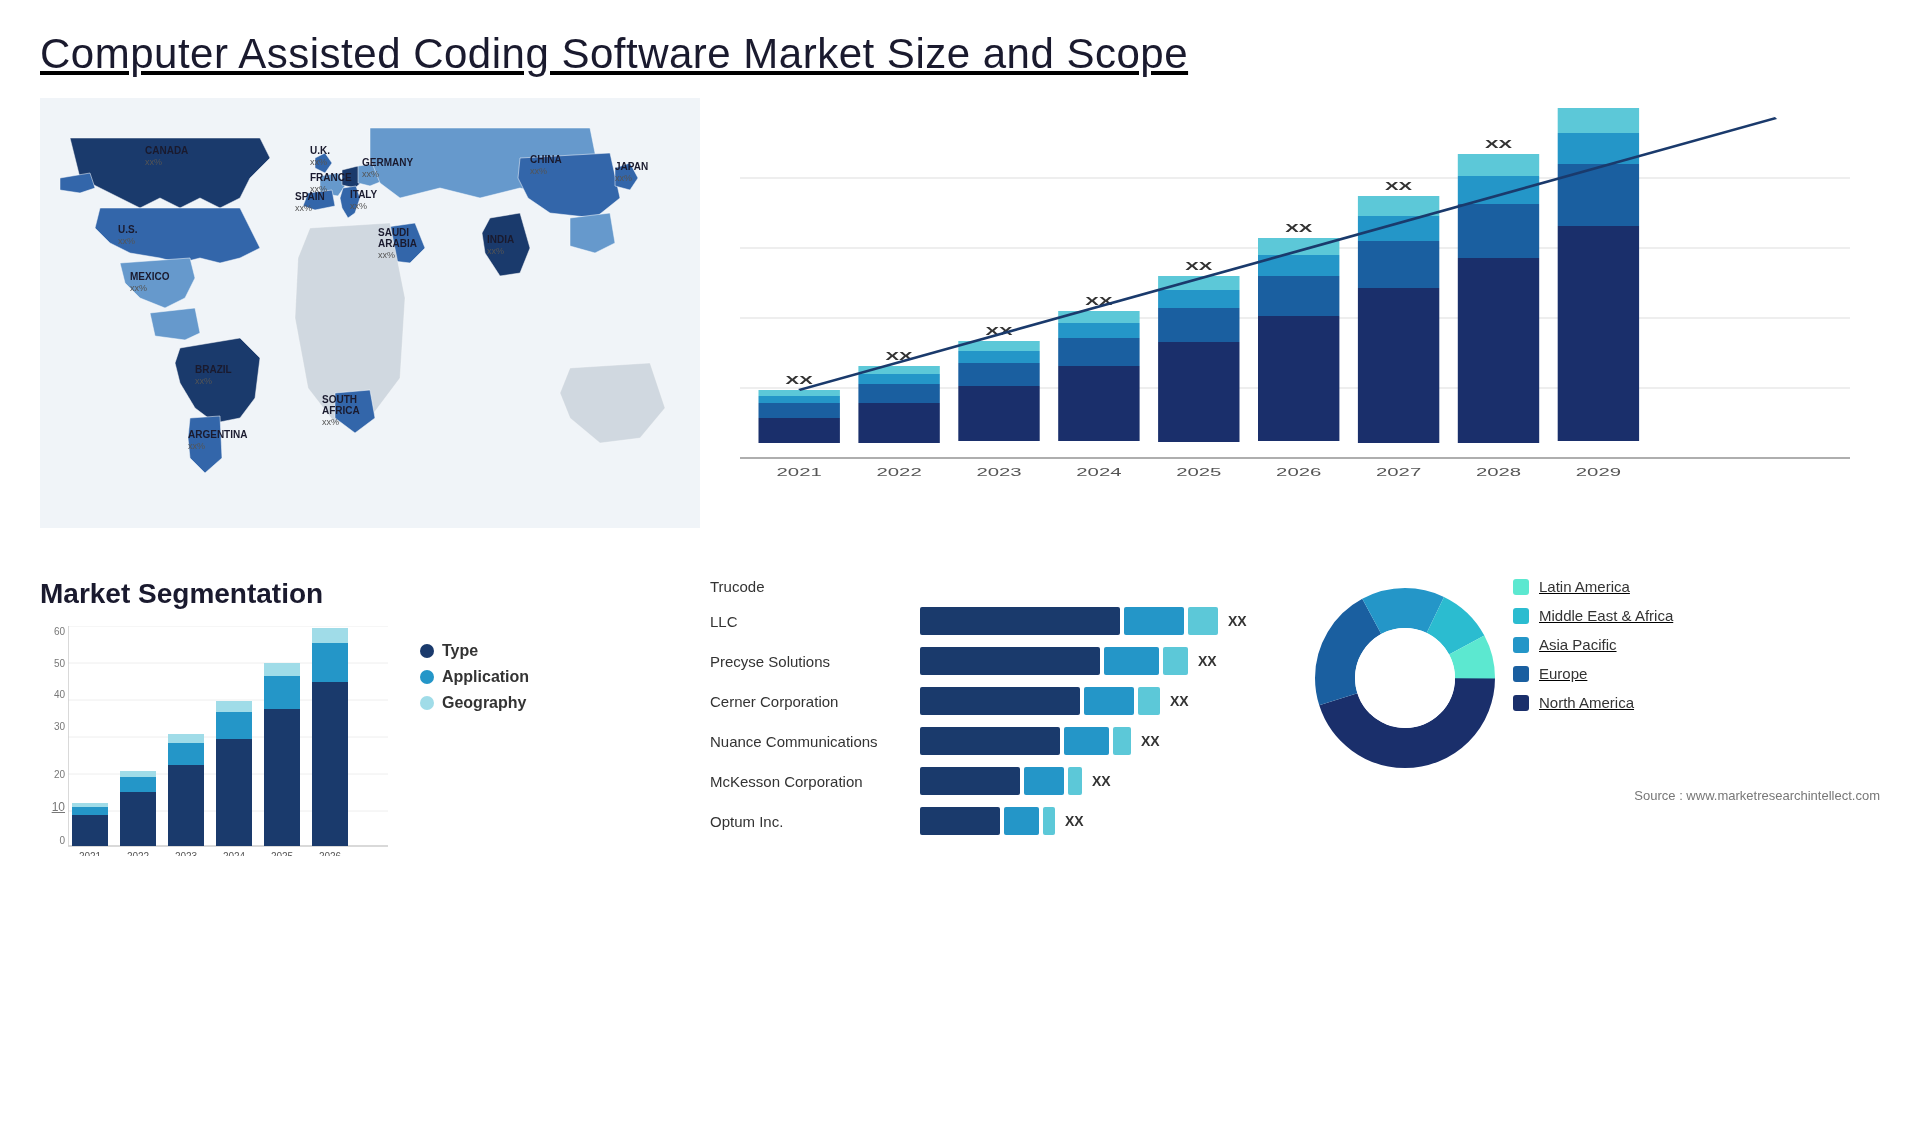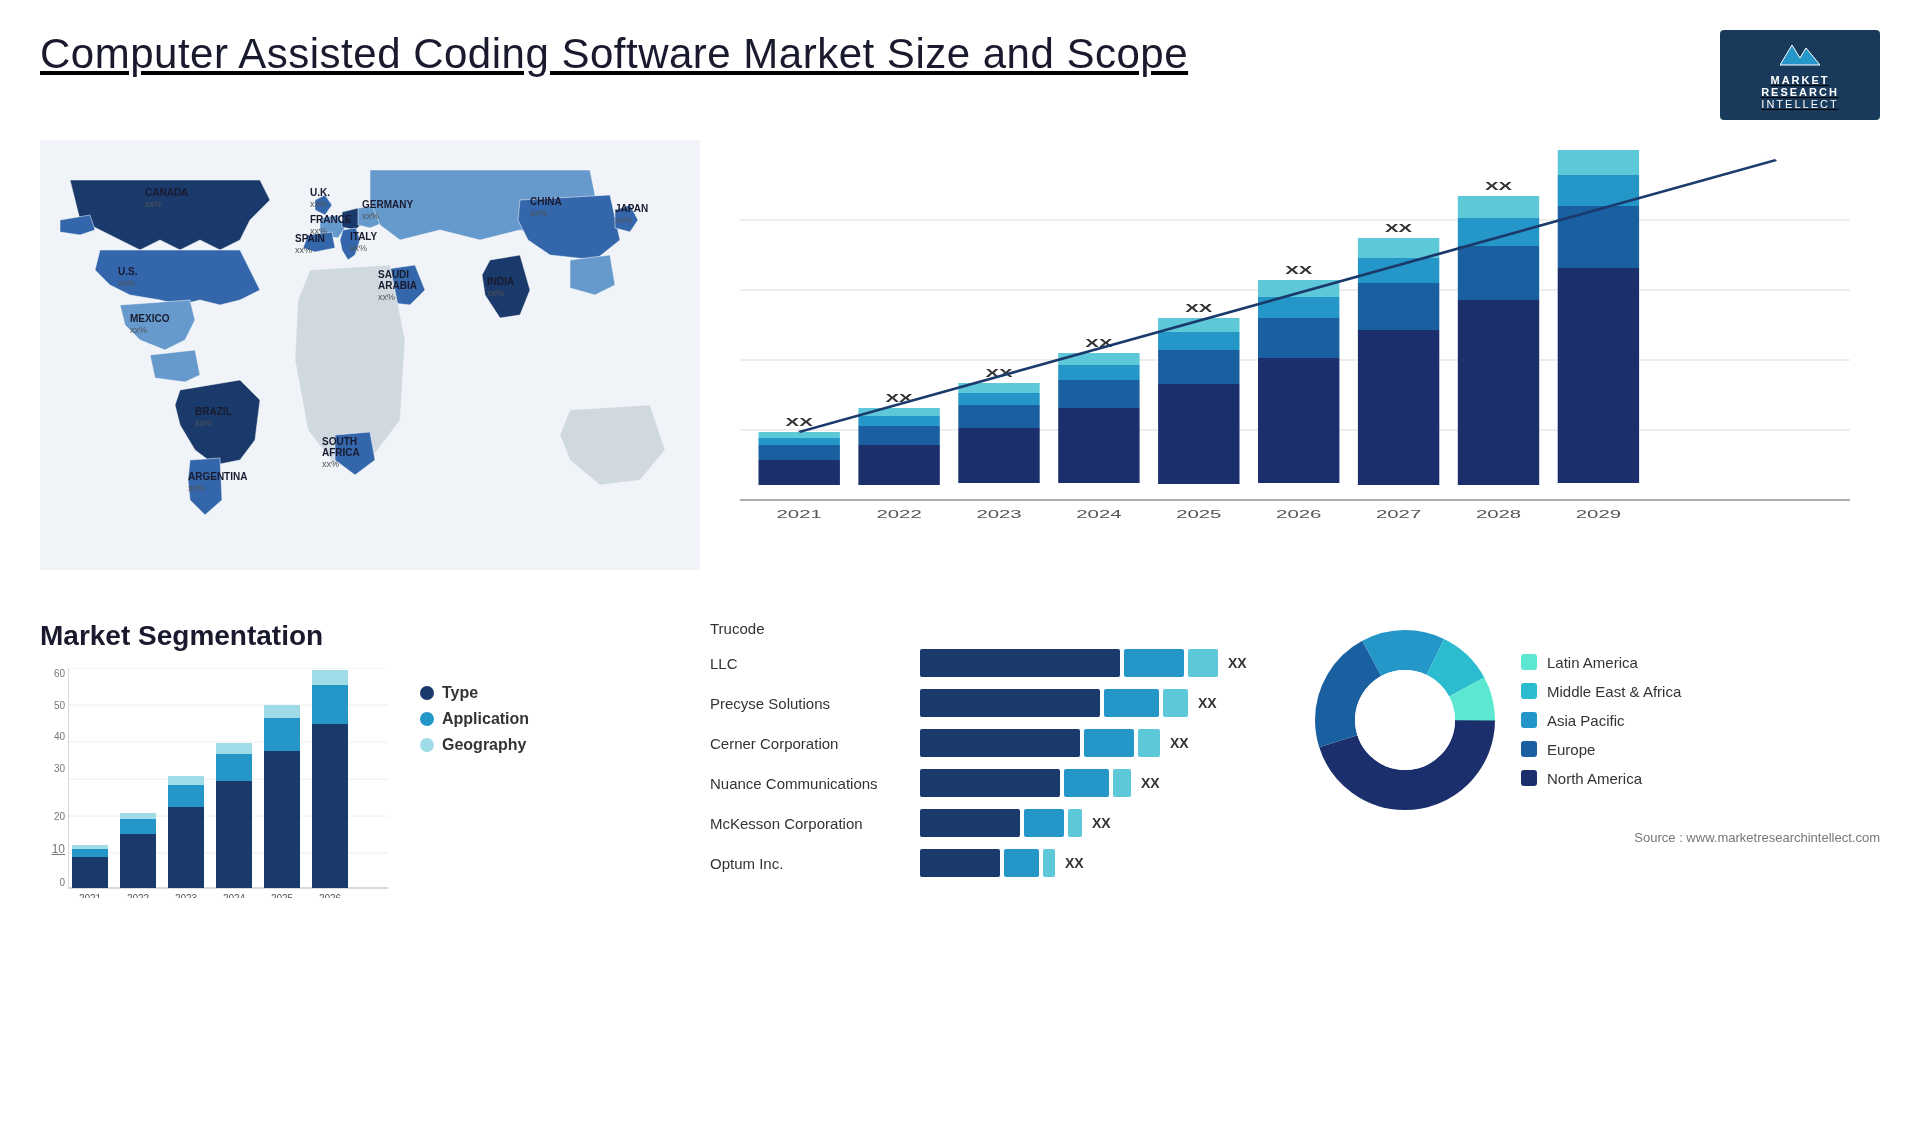--- a/index.html
+++ b/index.html
@@ -190,29 +190,20 @@
       fill: #555;
     }
   </style>
 </head>
 <body>
 
 <div class="page-container">
 
   <div class="header">
     <h1 class="page-title">Computer Assisted Coding Software Market Size and Scope</h1>
-    <div class="logo-container">
-      <svg class="logo-icon" viewBox="0 0 40 30">
-        <polygon points="0,25 12,5 20,18 26,8 40,25" fill="#2496c8" stroke="none"></polygon>
-        <polygon points="0,25 12,5 20,18 26,8 40,25" fill="none" stroke="white" stroke-width="1"></polygon>
-      </svg>
-      <span class="logo-text-market">MARKET</span>
-      <span class="logo-text-research">RESEARCH</span>
-      <span class="logo-text-intellect">INTELLECT</span>
-    </div>
   </div>
 
   <div style="display:grid; grid-template-columns: 660px 1fr; grid-template-rows: 460px 300px; gap:10px; height:950px;">
 
     <div style="position:relative; overflow:hidden;">
       <svg viewBox="0 0 660 430" width="660" height="430">
 
         <rect width="660" height="430" fill="#f0f4f8"></rect>
 
         <path class="map-country" d="M 30,40 L 220,40 L 230,60 L 210,80 L 200,100 L 180,110 L 160,100 L 140,110 L 120,100 L 100,110 L 80,100 L 60,90 L 40,80 Z"></path>
@@ -524,21 +515,21 @@
           <div class="player-bar-container">
             <div class="player-bar" style="width:80px; background:#1a3a6c;"></div>
             <div class="player-bar" style="width:35px; background:#2496c8;"></div>
             <div class="player-bar" style="width:12px; background:#5cc8d8;"></div>
             <span class="player-value">XX</span>
           </div>
         </div>
       </div>
 
       <div style="padding: 10px 0;">
-        <div style="display:flex; align-items:center; gap:16px;">
+        <div style="display:flex; align-items:flex-start; gap:8px;text-decoration:underline;">
 
           <svg width="200" height="200" viewBox="0 0 200 200">
 
             <circle cx="100" cy="100" r="70" fill="none" stroke="#1a2f6b" stroke-width="40" stroke-dasharray="197.9 241.6" stroke-dashoffset="0"></circle>
 
             <circle cx="100" cy="100" r="70" fill="none" stroke="#1a5fa0" stroke-width="40" stroke-dasharray="96.8 342.7" stroke-dashoffset="-197.9"></circle>
 
             <circle cx="100" cy="100" r="70" fill="none" stroke="#2496c8" stroke-width="40" stroke-dasharray="66.0 373.5" stroke-dashoffset="-294.7"></circle>
 
             <circle cx="100" cy="100" r="70" fill="none" stroke="#2bbcd0" stroke-width="40" stroke-dasharray="44.0 395.5" stroke-dashoffset="-360.7"></circle>

